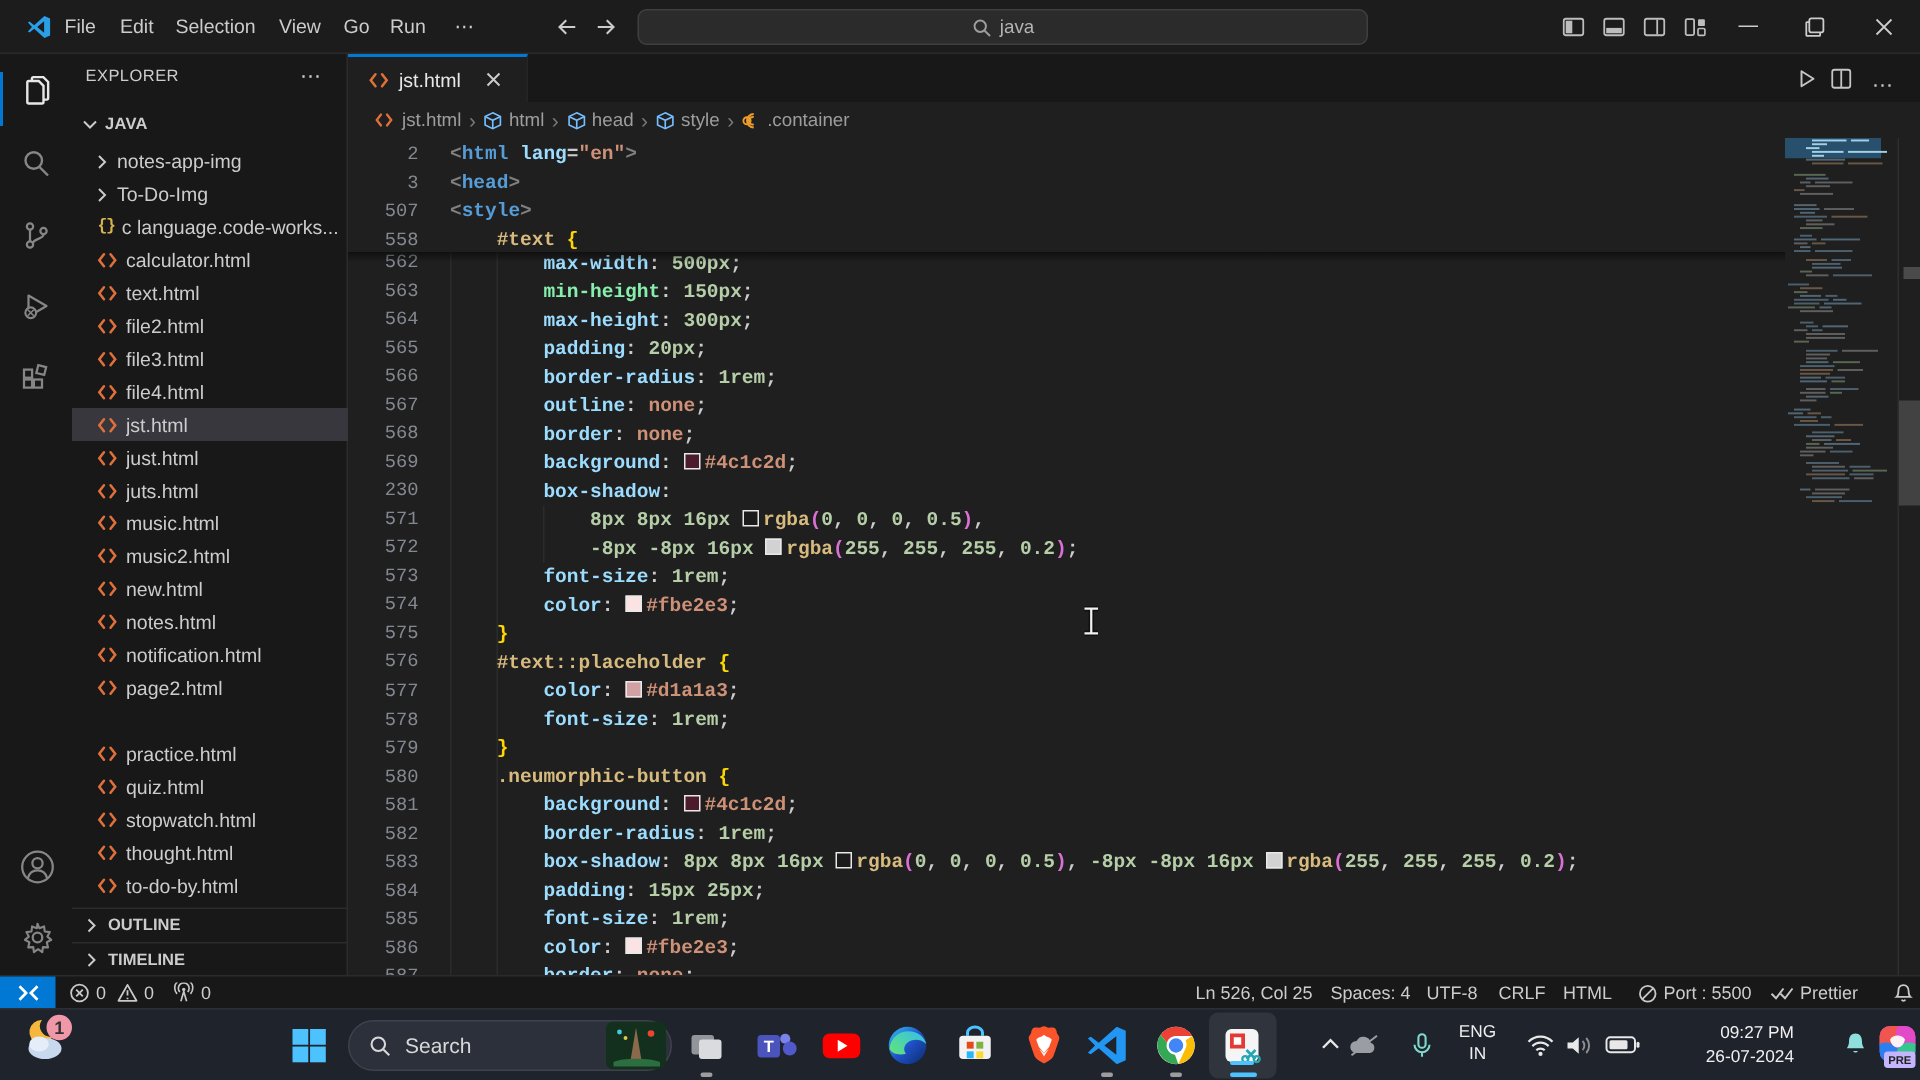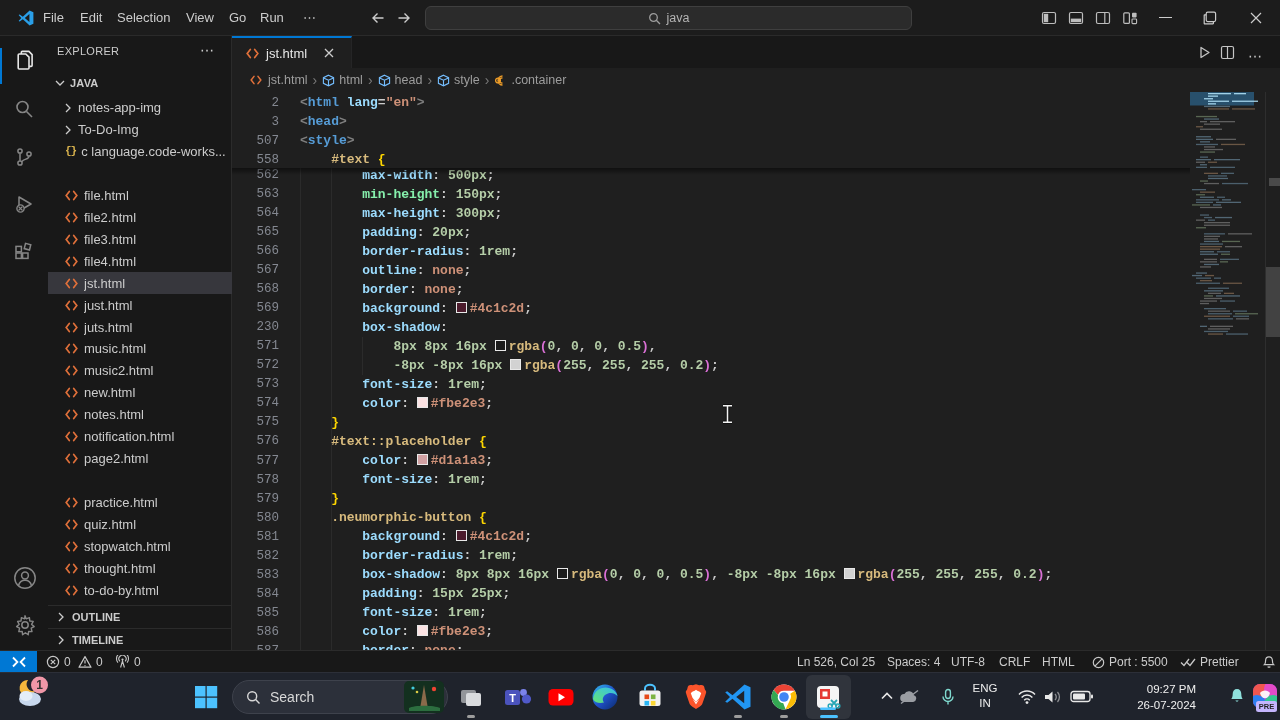--- a/index.html
+++ b/index.html
@@ -150,26 +150,33 @@
         <svg class="fchev" viewBox="0 0 16 16">
           <path d="M6 4l4 4-4 4" fill="none" stroke="#cccccc" stroke-width="1.3"></path>
         </svg>
         <span class="fname">To-Do-Img</span>
       </div>
 <div class="frow" style="top:104.4px">
         <span class="fspace"></span>
         <span class="fico" style="color:#d8b24d">{}</span>
         <span class="fname">c language.code-works...</span>
       </div>
+<div class="frow" style="top:126.4px">
+        <span class="fspace"></span>
+        <svg class="fico2" width="13" height="11" viewBox="0 0 13 11">
+          <path d="M4.3 1.5 L1.2 5.5 L4.3 9.5 M8.7 1.5 L11.8 5.5 L8.7 9.5" fill="none" stroke="#e0703a" stroke-width="1.7" stroke-linecap="round"></path>
+        </svg>
+        <span class="fname">calculator.html</span>
+      </div>
 <div class="frow" style="top:148.3px">
         <span class="fspace"></span>
         <svg class="fico2" width="13" height="11" viewBox="0 0 13 11">
           <path d="M4.3 1.5 L1.2 5.5 L4.3 9.5 M8.7 1.5 L11.8 5.5 L8.7 9.5" fill="none" stroke="#e0703a" stroke-width="1.7" stroke-linecap="round"></path>
         </svg>
-        <span class="fname">file.html</span>
+        <span class="fname">text.html</span>
       </div>
 <div class="frow" style="top:170.2px">
         <span class="fspace"></span>
         <svg class="fico2" width="13" height="11" viewBox="0 0 13 11">
           <path d="M4.3 1.5 L1.2 5.5 L4.3 9.5 M8.7 1.5 L11.8 5.5 L8.7 9.5" fill="none" stroke="#e0703a" stroke-width="1.7" stroke-linecap="round"></path>
         </svg>
         <span class="fname">file2.html</span>
       </div>
 <div class="frow" style="top:192.2px">
         <span class="fspace"></span>

